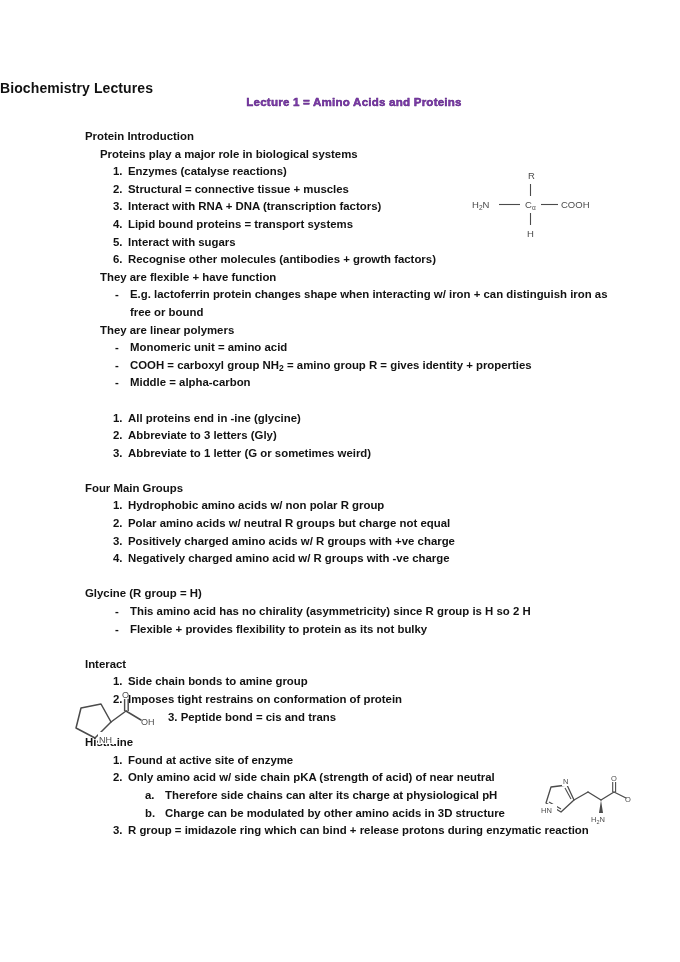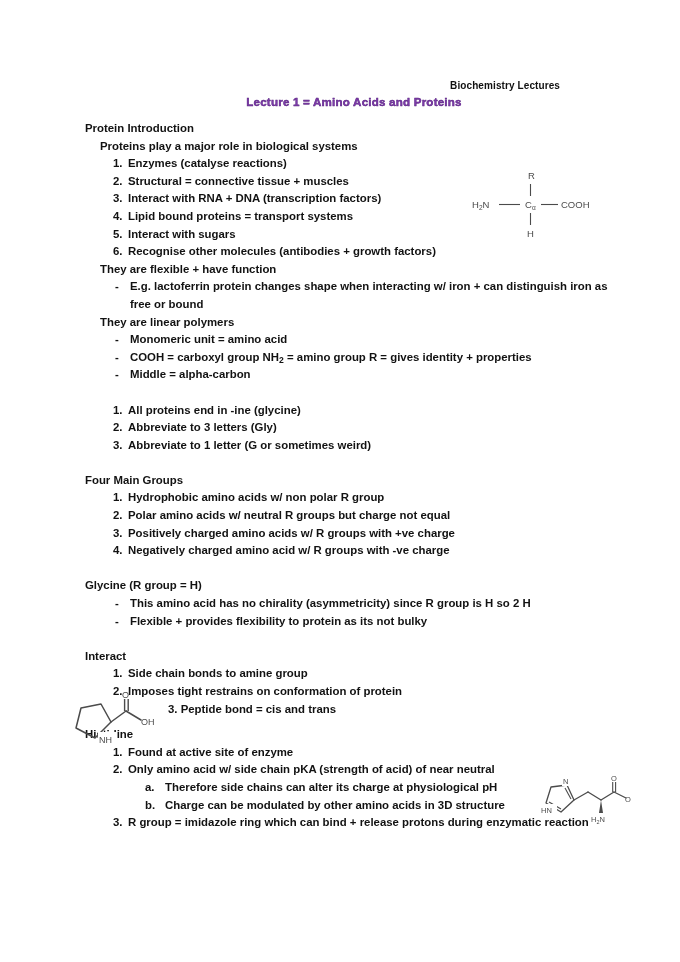--- a/index.html
+++ b/index.html
@@ -21,22 +21,22 @@
     inset: 0;
     background: #ffffff;
   }
 
   
   .doc-title {
     position: absolute;
     top: 80px;
     left: 0;
     width: 560px;
-    text-align: right;
-    font-size: 10px;
+    text-align: left;
+    font-size: 14px;
     font-weight: bold;
     letter-spacing: 0.1px;
     color: #111111;
   }
   .doc-subtitle {
     position: absolute;
     top: 95px;
     left: 14px;
     width: 680px;
     text-align: center;
@@ -44,21 +44,21 @@
     font-weight: bold;
     letter-spacing: 0.2px;
     color: #7c3ba8;
     -webkit-text-stroke: 0.35px #5b2a7e;
     text-shadow: 0 0 0.6px rgba(120,60,170,0.85);
   }
 
   
   .content {
     position: absolute;
-    top: 120px;
+    top: 128px;
     left: 85px;
     width: 530px;
     font-size: 11.4px;
     font-weight: bold;
     line-height: 17.6px;
     color: #121212;
   }
 
   .sec-head {
     font-weight: bold;

